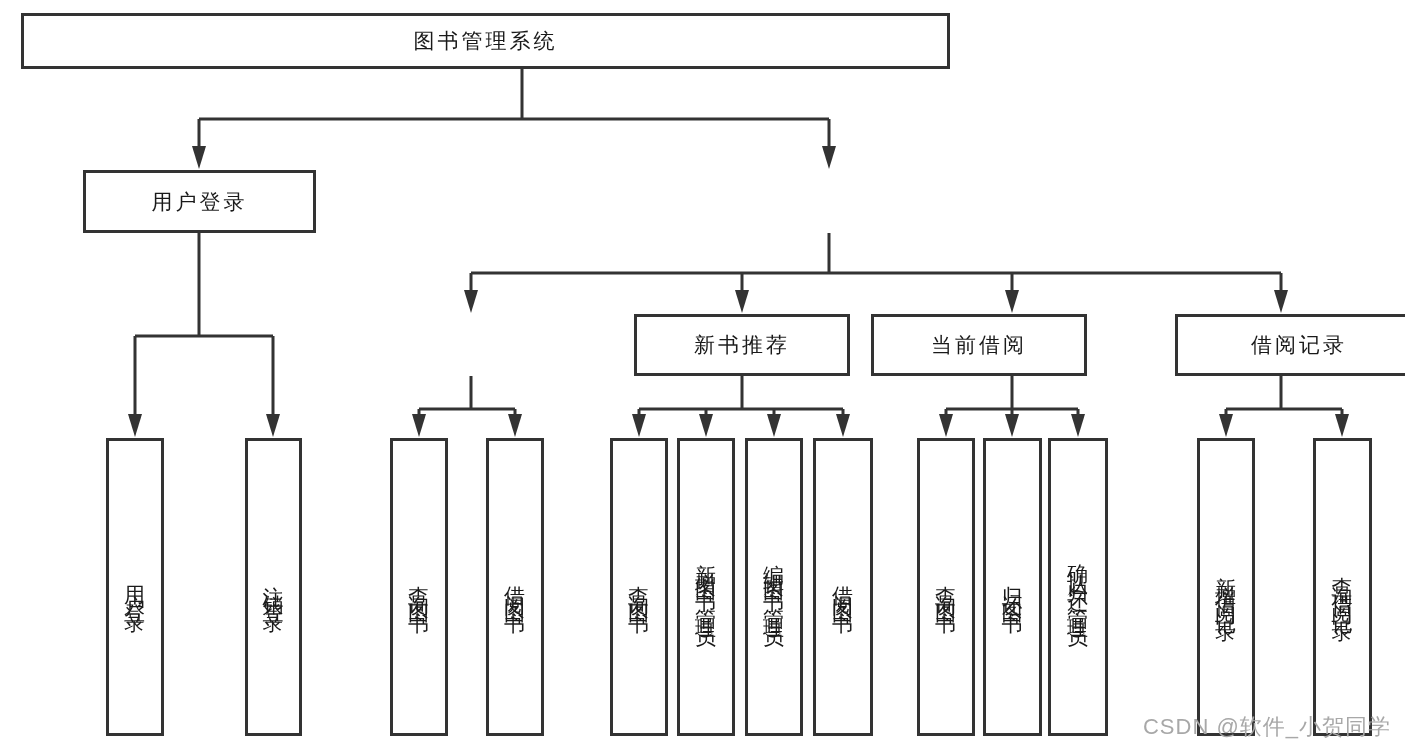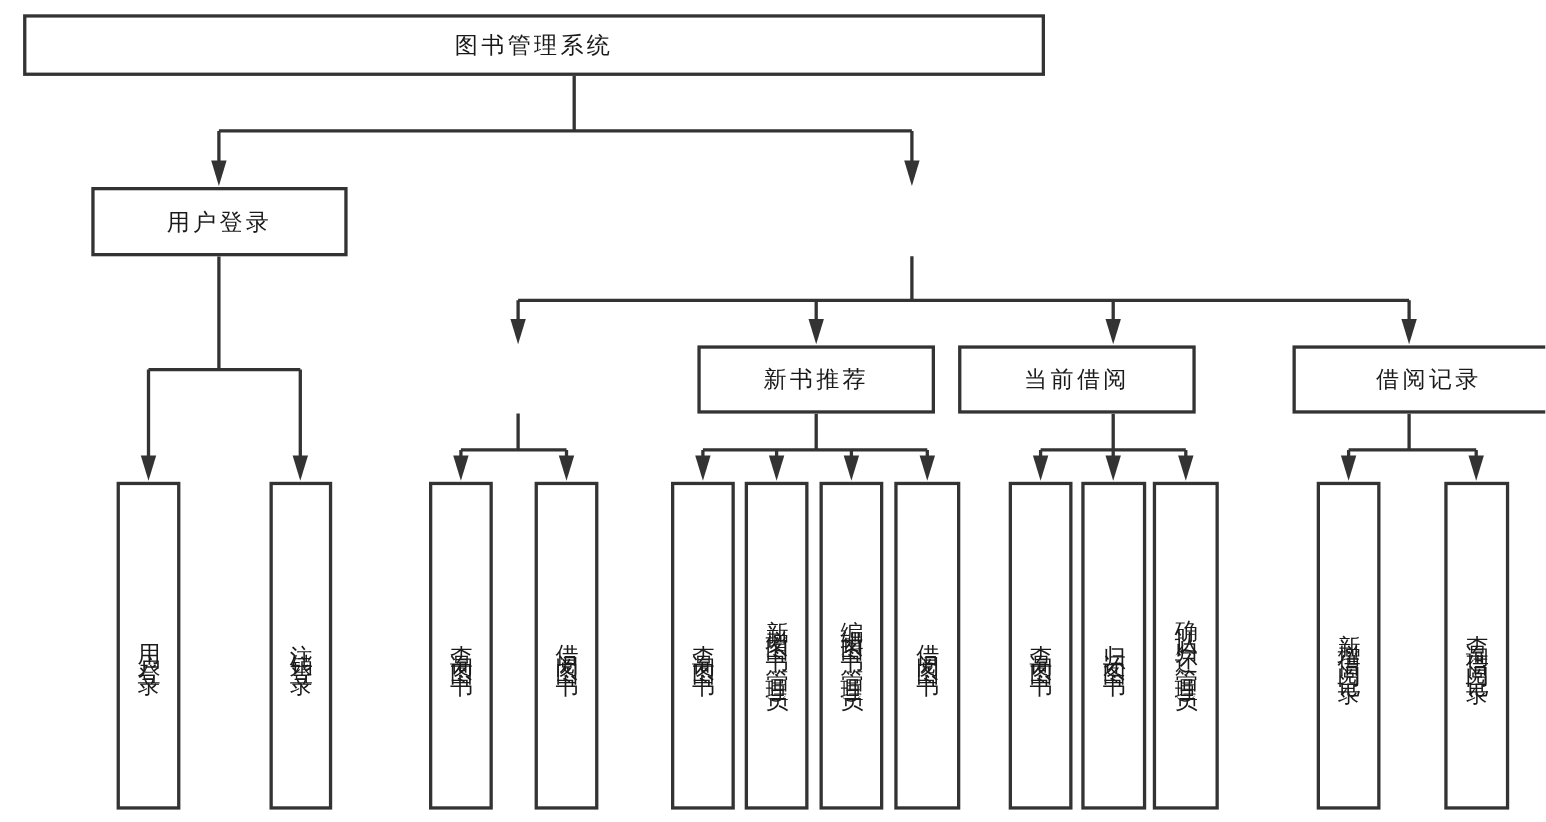--- a/index.html
+++ b/index.html
@@ -181,13 +181,14 @@
   <div class="node leaf l-cbconfirm">
     <span class="vtext">确认归还（管理员）</span>
   </div>
   <div class="node leaf l-rcadd">
     <span class="vtext">新增借阅记录</span>
   </div>
   <div class="node leaf l-rcquery">
     <span class="vtext">查询借阅记录</span>
   </div>
 
+  <div class="watermark">CSDN @软件_小贺同学</div>
 </div>
 
 </body></html>

